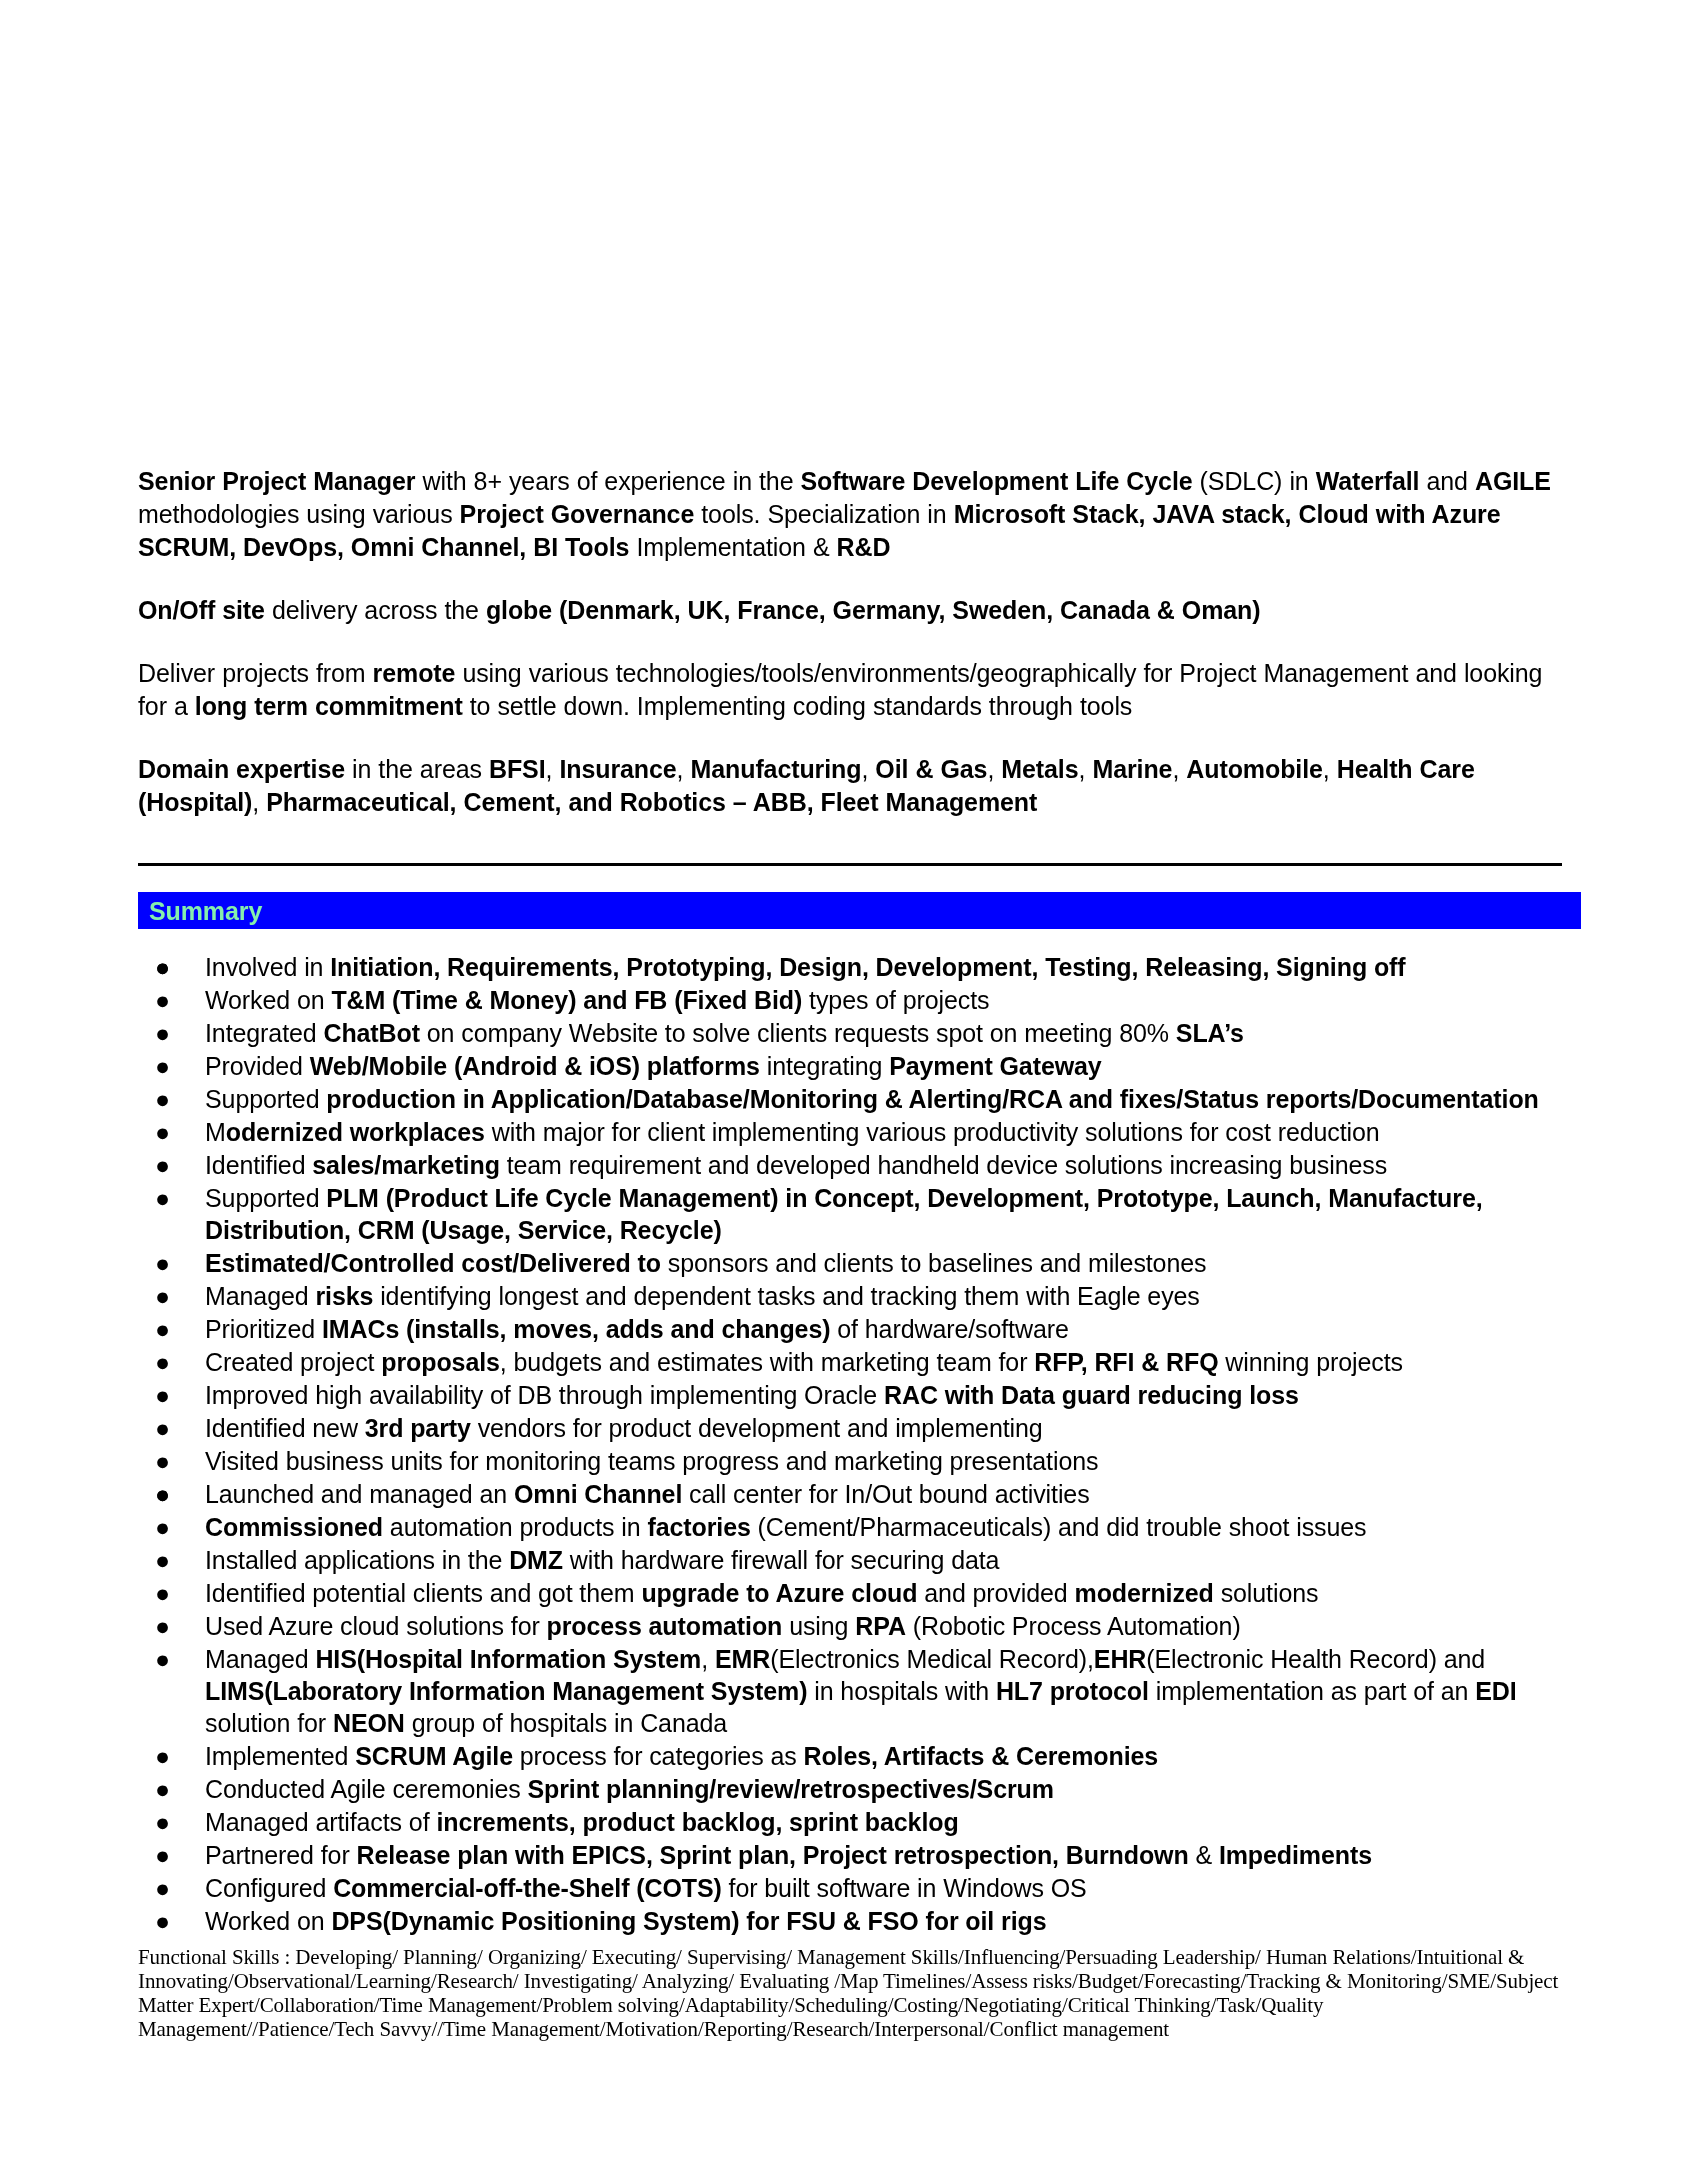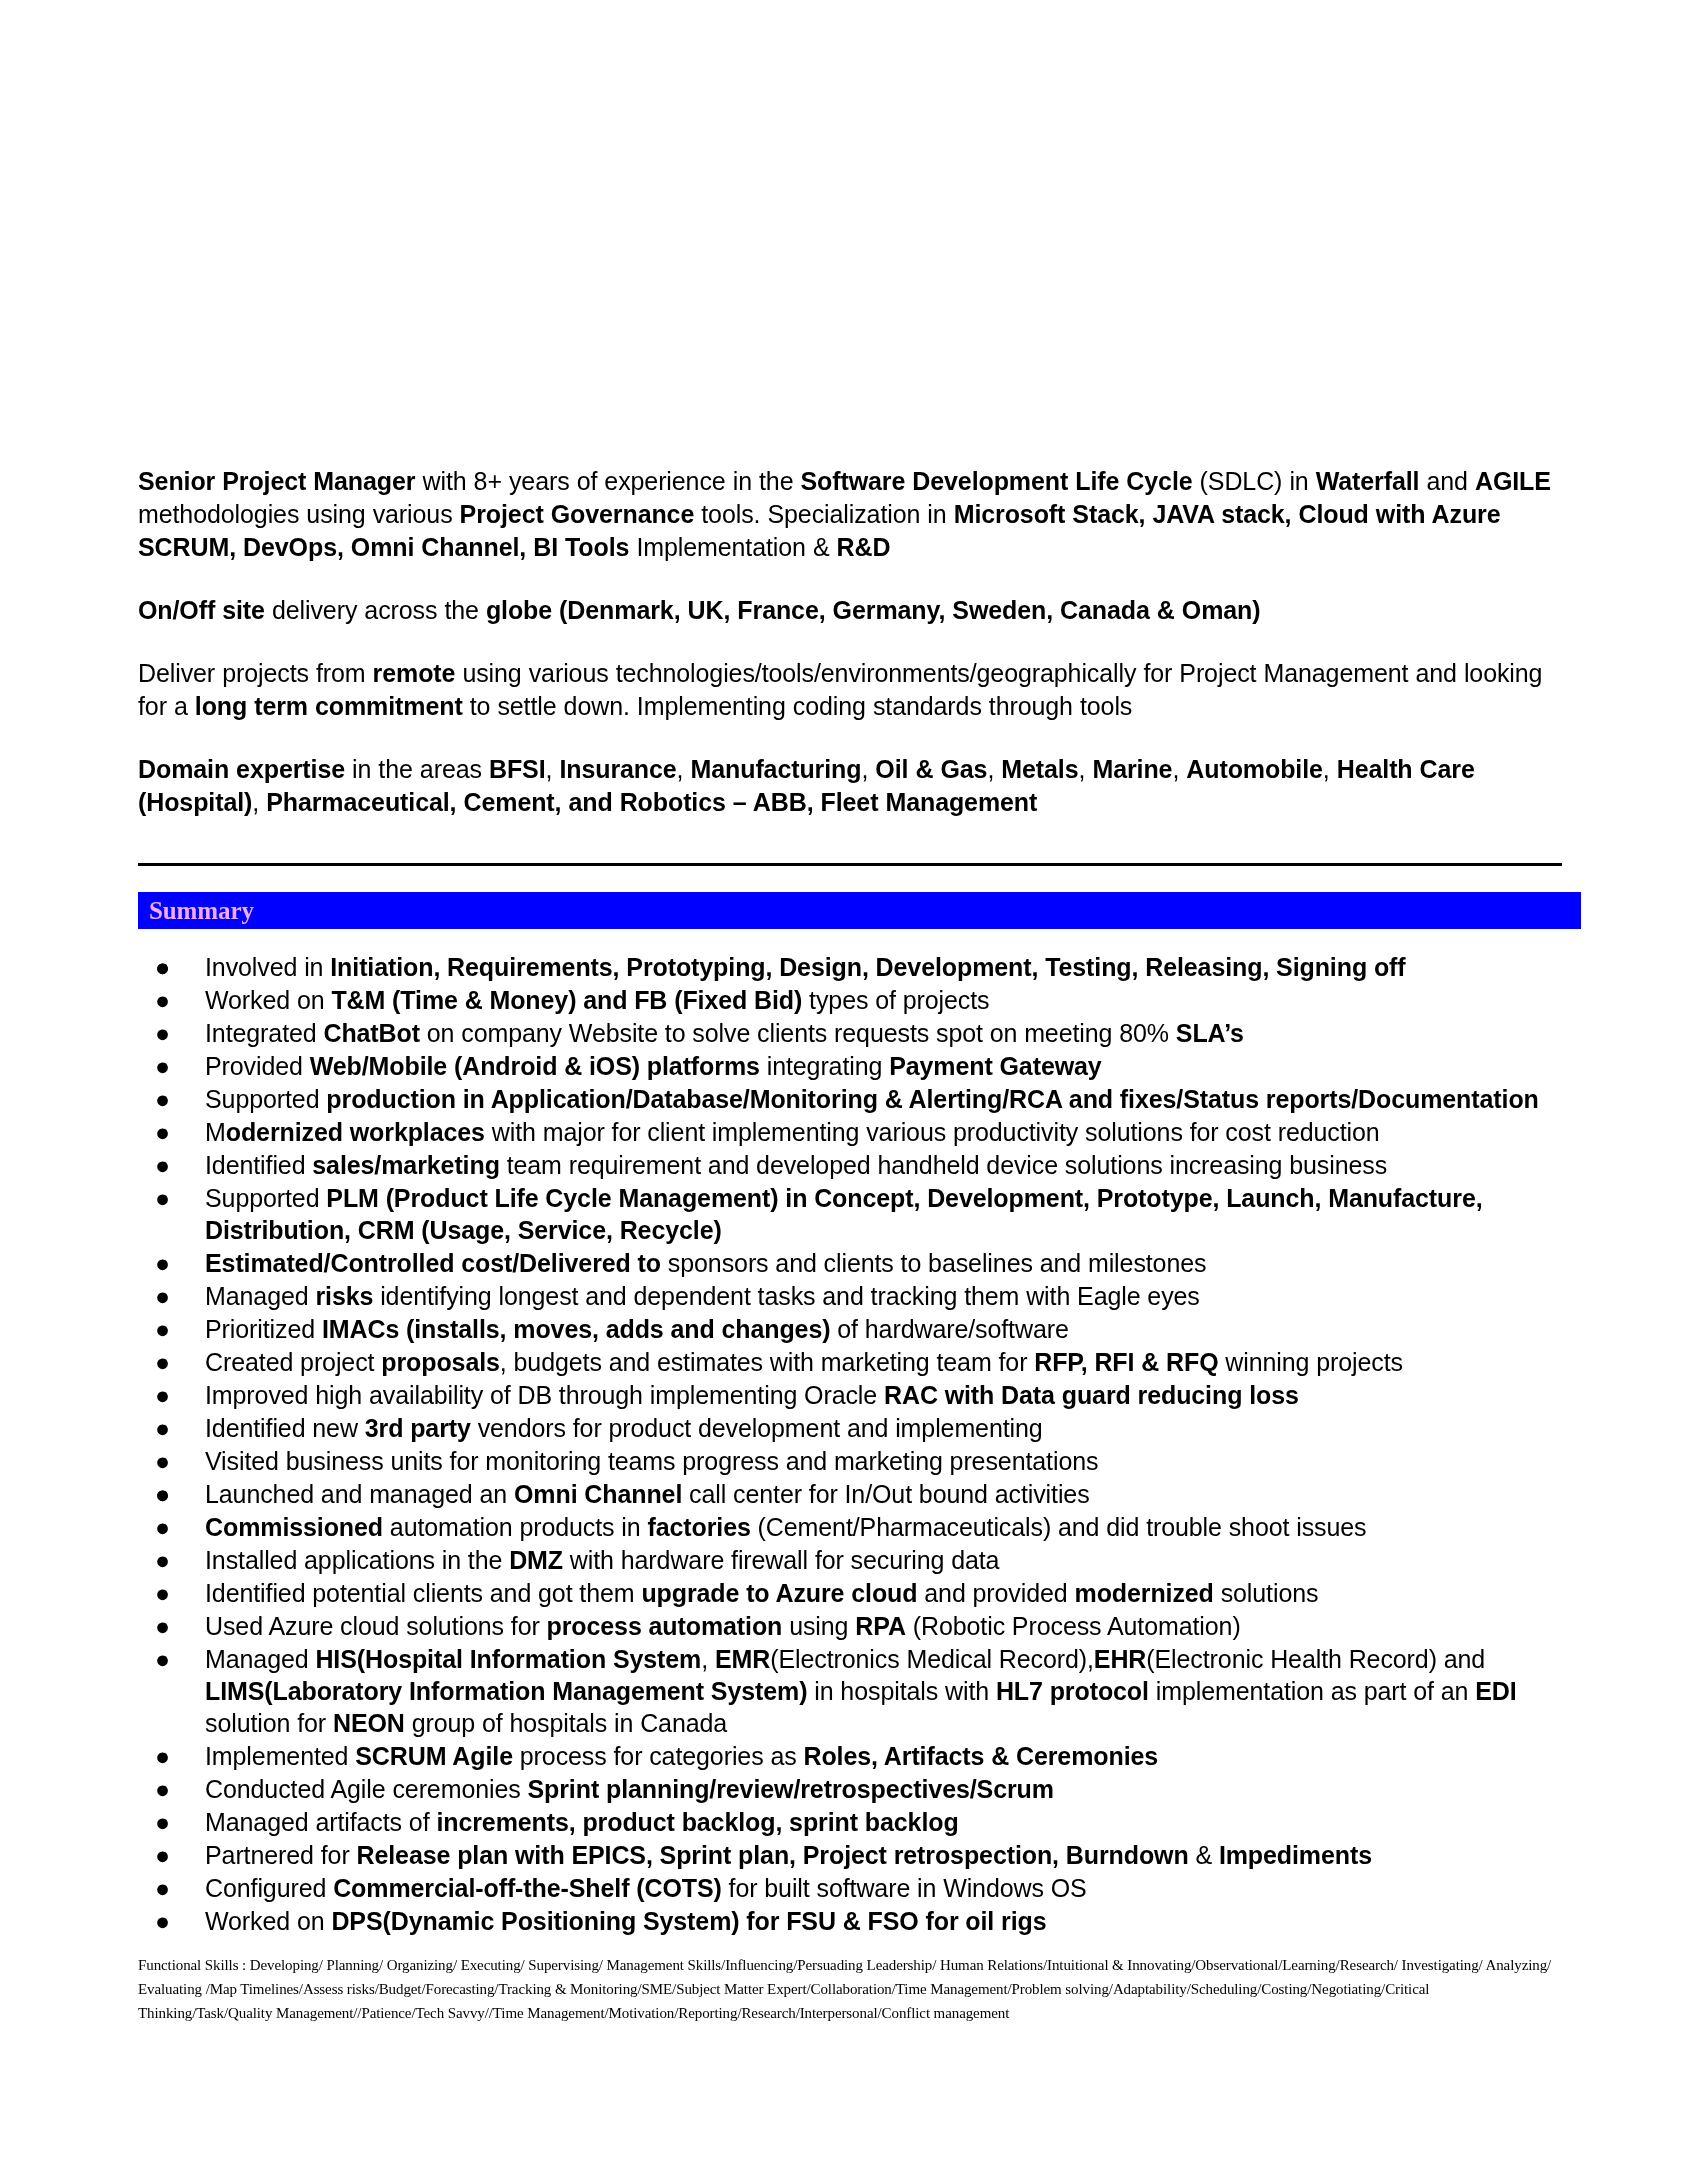--- a/index.html
+++ b/index.html
@@ -55,26 +55,25 @@
   .section-banner {
     margin-top: 26px;
     width: 1443px;
     height: 37px;
     display: flex;
     align-items: center;
     box-sizing: border-box;
     padding-left: 11px;
   }
   .section-banner-label {
-    color: #f0abfc;
+    color: #86efac;
     font-weight: bold;
     font-size: 25px;
     line-height: 26px;
     letter-spacing: -0.1px;
-    font-family: Liberation Serif, serif;
   }
 
   
   .bullet-list {
     list-style: none;
     margin: 22px 0 0 0;
     padding: 0;
   }
   .bullet-item {
     position: relative;
@@ -88,23 +87,23 @@
   .bullet-item .bullet-dot {
     position: absolute;
     left: 17px;
     top: 0;
     font-size: 25px;
     line-height: 32px;
   }
 
   
   .footer-note {
-    margin-top: 16px;
+    margin-top: 8px;
     font-family: "Liberation Serif", serif;
-    font-size: 15px;
+    font-size: 21px;
     line-height: 24px;
     letter-spacing: -0.1px;
     max-width: 1426px;
     text-align: left;
   }
 </style>
 </head>
 <body>
 
 <div class="page">

